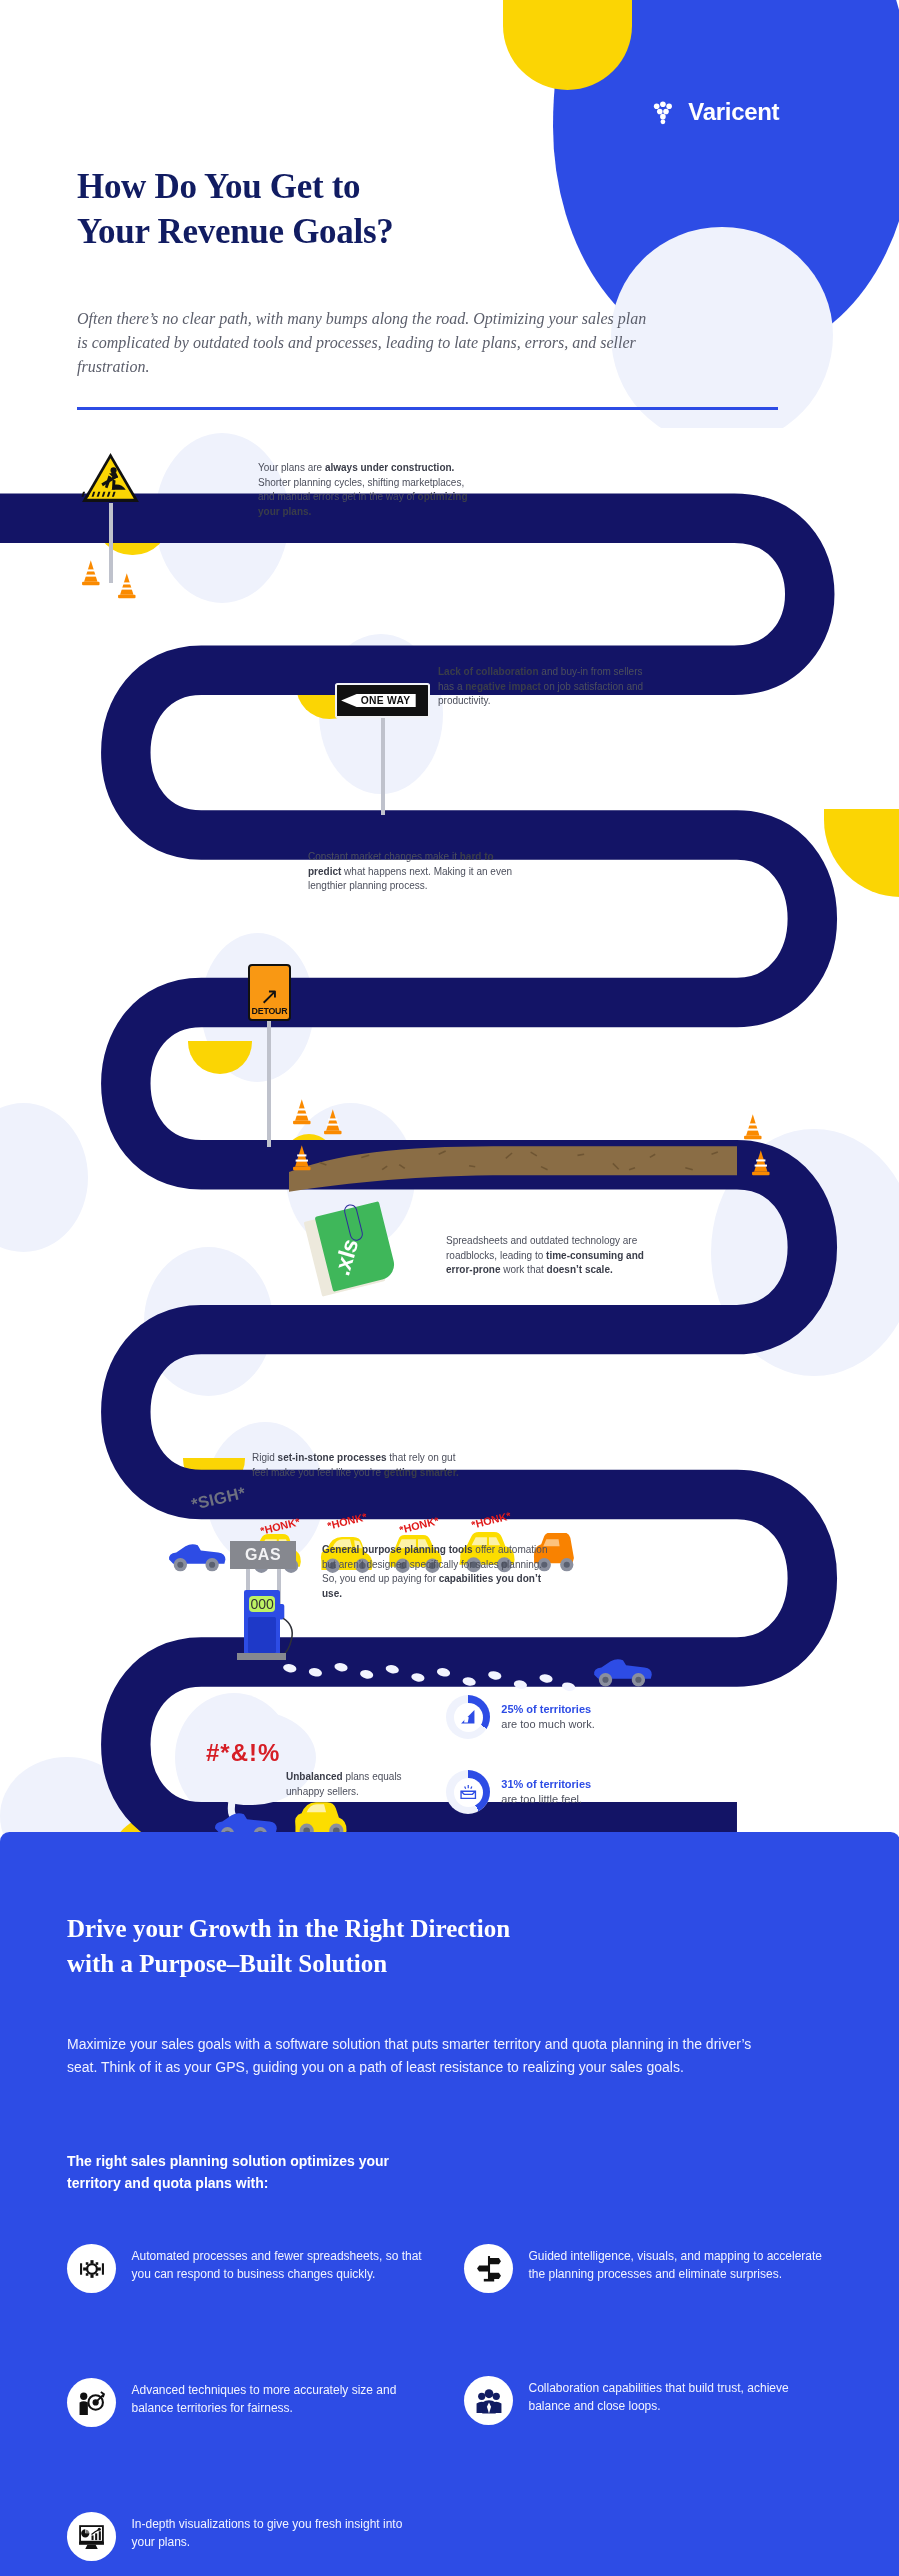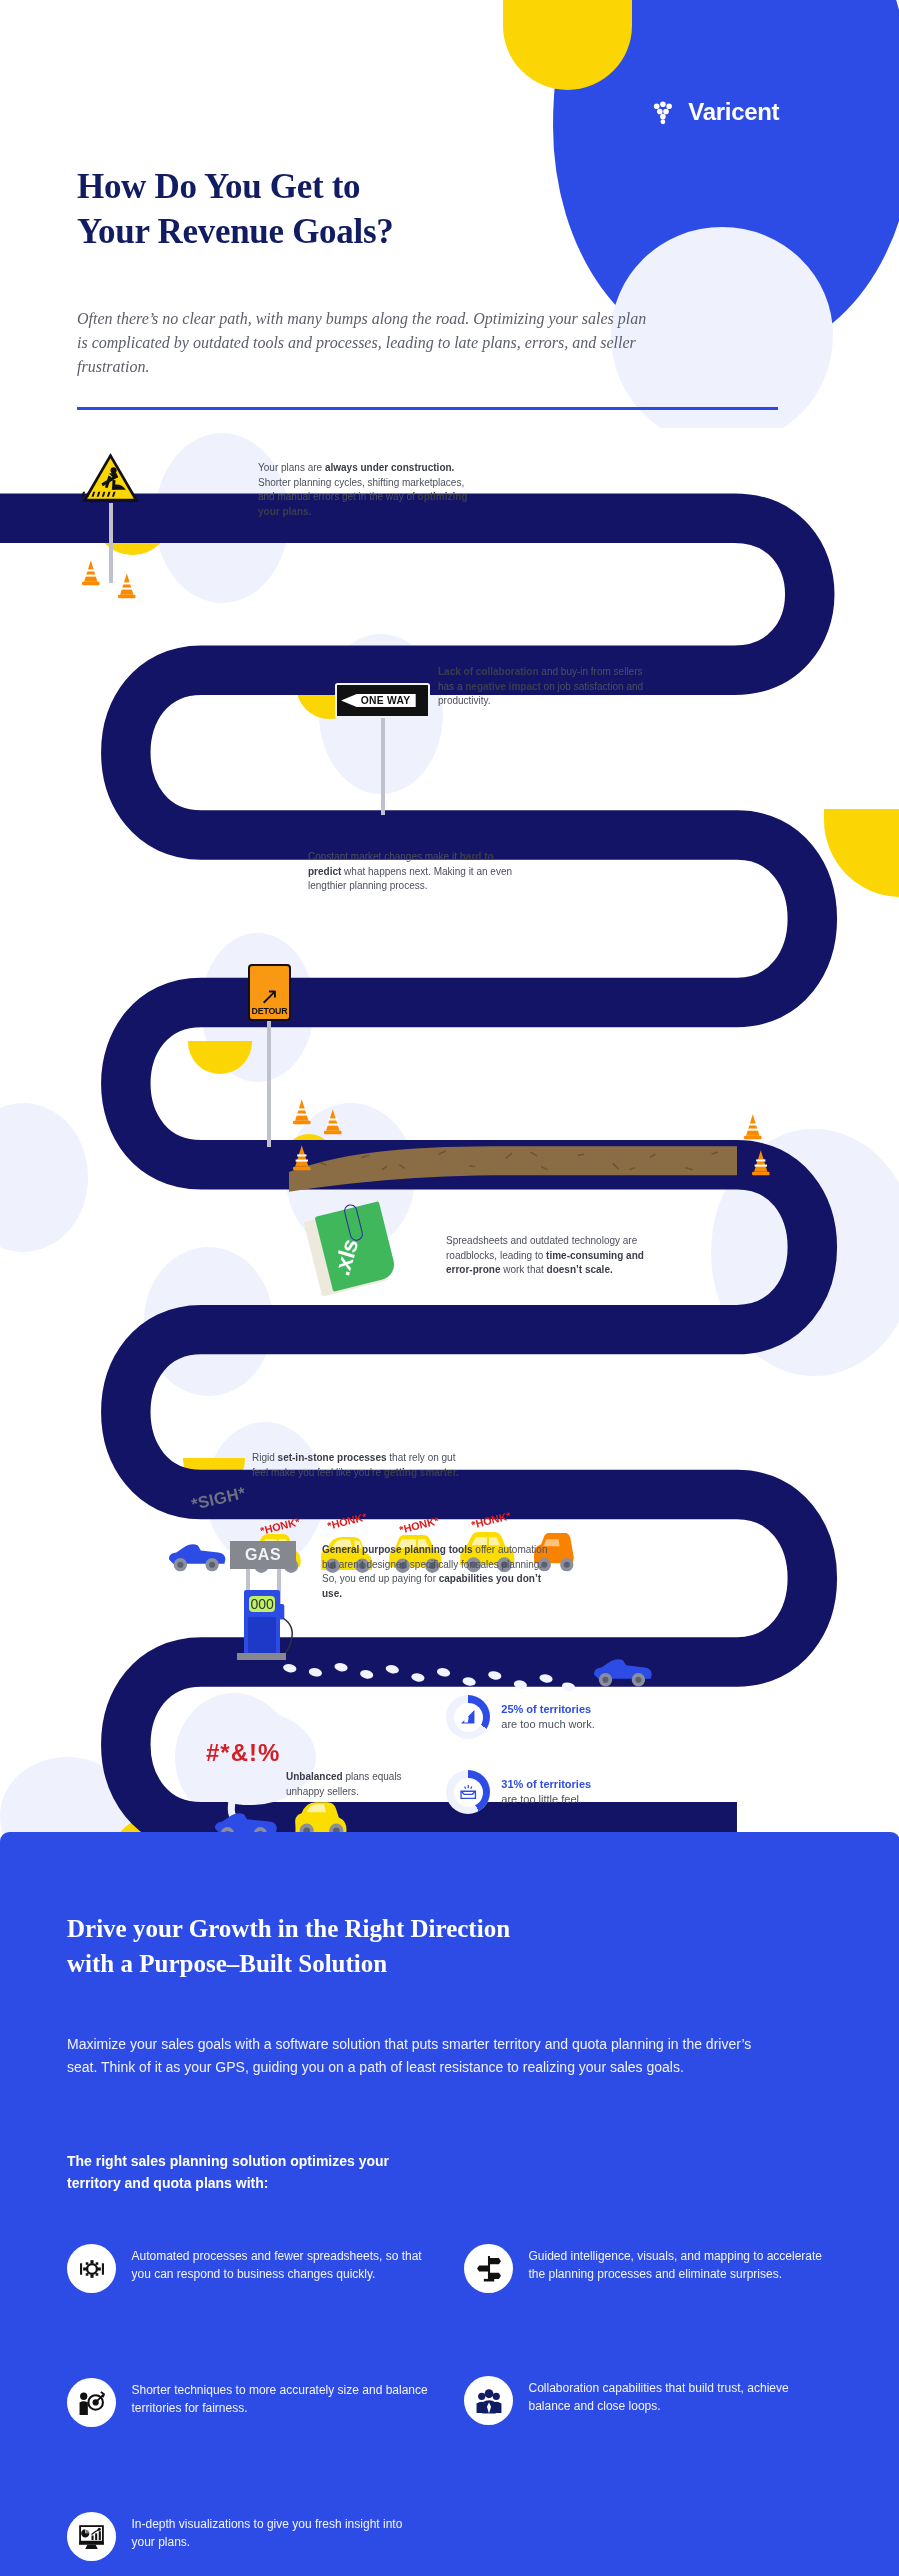--- a/index.html
+++ b/index.html
@@ -551,21 +551,21 @@
       <div class="feat" style="left:0;top:134px;">
         <span class="feat-icon">
           <svg width="27" height="26" viewBox="0 0 52 50">
             <circle cx="11" cy="12" r="7" fill="#111"></circle>
             <path d="M3 24 q8 -5 16 0 l0 24 l-16 0 z" fill="#111"></path>
             <circle cx="34" cy="24" r="14" fill="none" stroke="#111" stroke-width="4"></circle>
             <circle cx="34" cy="24" r="6" fill="#111"></circle>
             <path d="M34 24 L50 8 M44 4 L50 8 L48 14" stroke="#111" stroke-width="3.5" fill="none"></path>
           </svg>
         </span>
-        <span class="feat-txt">Shorter techniques to more accurately size and balance territories for fairness.</span>
+        <span class="feat-txt">Advanced techniques to more accurately size and balance territories for fairness.</span>
       </div>
 
       <div class="feat" style="left:397px;top:132px;">
         <span class="feat-icon">
           <svg width="28" height="26" viewBox="0 0 54 50">
             <circle cx="13" cy="16" r="7" fill="#111C62"></circle>
             <path d="M3 30 q10 -7 20 0 l0 18 l-20 0 z" fill="#111C62"></path>
             <circle cx="41" cy="16" r="7" fill="#111C62"></circle>
             <path d="M31 30 q10 -7 20 0 l0 18 l-20 0 z" fill="#111C62"></path>
             <circle cx="27" cy="11" r="8.5" fill="#111C62"></circle>

